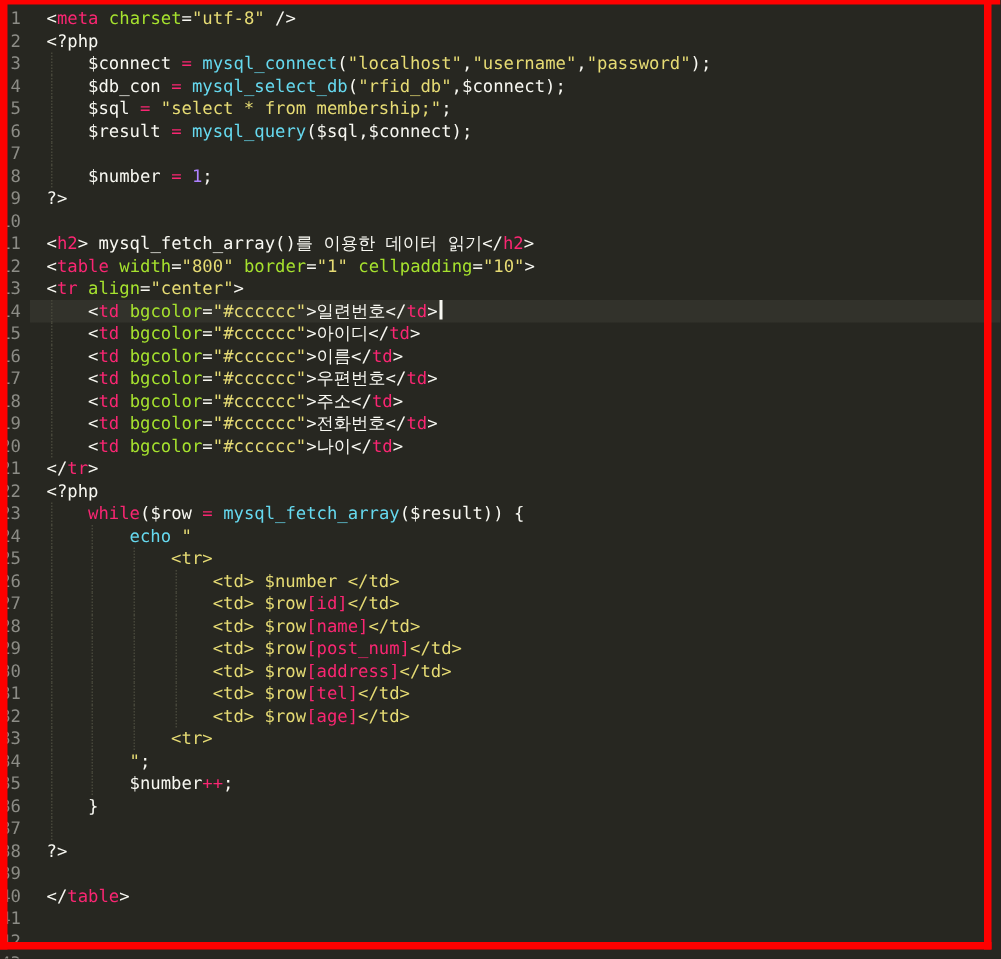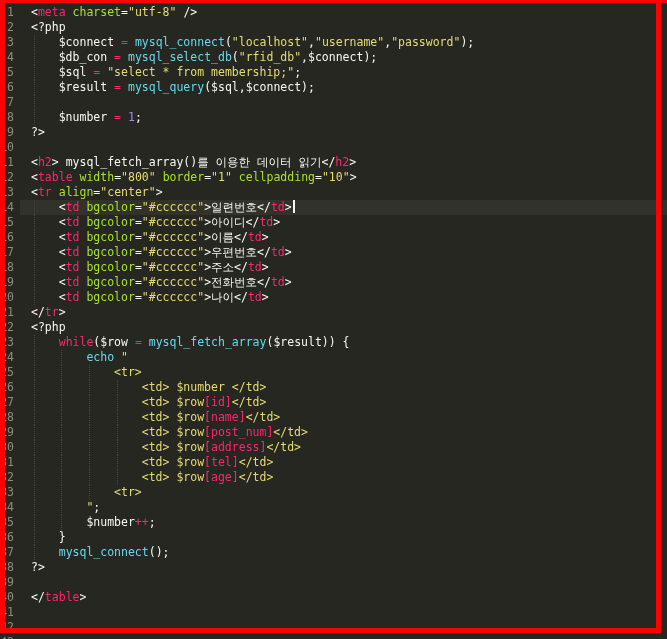--- a/index.html
+++ b/index.html
@@ -101,21 +101,21 @@
       <div class="line"><span class="ln" style="color: rgb(140, 140, 134);">27</span><i class="guide" style="left: 33.5px; border-left-color: rgb(70, 70, 58);"></i><i class="guide" style="left: 61.2px; border-left-color: rgb(70, 70, 58);"></i><i class="guide" style="left: 88.9px; border-left-color: rgb(70, 70, 58);"></i><i class="guide" style="left: 116.6px; border-left-color: rgb(70, 70, 58);"></i><span class="code"><span style="color: rgb(230, 219, 116);">                &lt;td&gt; $row</span><span style="color: rgb(249, 38, 114);">[id]</span><span style="color: rgb(230, 219, 116);">&lt;/td&gt;</span></span></div>
       <div class="line"><span class="ln" style="color: rgb(140, 140, 134);">28</span><i class="guide" style="left: 33.5px; border-left-color: rgb(70, 70, 58);"></i><i class="guide" style="left: 61.2px; border-left-color: rgb(70, 70, 58);"></i><i class="guide" style="left: 88.9px; border-left-color: rgb(70, 70, 58);"></i><i class="guide" style="left: 116.6px; border-left-color: rgb(70, 70, 58);"></i><span class="code"><span style="color: rgb(230, 219, 116);">                &lt;td&gt; $row</span><span style="color: rgb(249, 38, 114);">[name]</span><span style="color: rgb(230, 219, 116);">&lt;/td&gt;</span></span></div>
       <div class="line"><span class="ln" style="color: rgb(140, 140, 134);">29</span><i class="guide" style="left: 33.5px; border-left-color: rgb(70, 70, 58);"></i><i class="guide" style="left: 61.2px; border-left-color: rgb(70, 70, 58);"></i><i class="guide" style="left: 88.9px; border-left-color: rgb(70, 70, 58);"></i><i class="guide" style="left: 116.6px; border-left-color: rgb(70, 70, 58);"></i><span class="code"><span style="color: rgb(230, 219, 116);">                &lt;td&gt; $row</span><span style="color: rgb(249, 38, 114);">[post_num]</span><span style="color: rgb(230, 219, 116);">&lt;/td&gt;</span></span></div>
       <div class="line"><span class="ln" style="color: rgb(140, 140, 134);">30</span><i class="guide" style="left: 33.5px; border-left-color: rgb(70, 70, 58);"></i><i class="guide" style="left: 61.2px; border-left-color: rgb(70, 70, 58);"></i><i class="guide" style="left: 88.9px; border-left-color: rgb(70, 70, 58);"></i><i class="guide" style="left: 116.6px; border-left-color: rgb(70, 70, 58);"></i><span class="code"><span style="color: rgb(230, 219, 116);">                &lt;td&gt; $row</span><span style="color: rgb(249, 38, 114);">[address]</span><span style="color: rgb(230, 219, 116);">&lt;/td&gt;</span></span></div>
       <div class="line"><span class="ln" style="color: rgb(140, 140, 134);">31</span><i class="guide" style="left: 33.5px; border-left-color: rgb(70, 70, 58);"></i><i class="guide" style="left: 61.2px; border-left-color: rgb(70, 70, 58);"></i><i class="guide" style="left: 88.9px; border-left-color: rgb(70, 70, 58);"></i><i class="guide" style="left: 116.6px; border-left-color: rgb(70, 70, 58);"></i><span class="code"><span style="color: rgb(230, 219, 116);">                &lt;td&gt; $row</span><span style="color: rgb(249, 38, 114);">[tel]</span><span style="color: rgb(230, 219, 116);">&lt;/td&gt;</span></span></div>
       <div class="line"><span class="ln" style="color: rgb(140, 140, 134);">32</span><i class="guide" style="left: 33.5px; border-left-color: rgb(70, 70, 58);"></i><i class="guide" style="left: 61.2px; border-left-color: rgb(70, 70, 58);"></i><i class="guide" style="left: 88.9px; border-left-color: rgb(70, 70, 58);"></i><i class="guide" style="left: 116.6px; border-left-color: rgb(70, 70, 58);"></i><span class="code"><span style="color: rgb(230, 219, 116);">                &lt;td&gt; $row</span><span style="color: rgb(249, 38, 114);">[age]</span><span style="color: rgb(230, 219, 116);">&lt;/td&gt;</span></span></div>
       <div class="line"><span class="ln" style="color: rgb(140, 140, 134);">33</span><i class="guide" style="left: 33.5px; border-left-color: rgb(70, 70, 58);"></i><i class="guide" style="left: 61.2px; border-left-color: rgb(70, 70, 58);"></i><i class="guide" style="left: 88.9px; border-left-color: rgb(70, 70, 58);"></i><span class="code"><span style="color: rgb(230, 219, 116);">            &lt;tr&gt;</span></span></div>
       <div class="line"><span class="ln" style="color: rgb(140, 140, 134);">34</span><i class="guide" style="left: 33.5px; border-left-color: rgb(70, 70, 58);"></i><i class="guide" style="left: 61.2px; border-left-color: rgb(70, 70, 58);"></i><span class="code"><span style="color: rgb(230, 219, 116);">        "</span><span style="color: rgb(248, 248, 242);">;</span></span></div>
       <div class="line"><span class="ln" style="color: rgb(140, 140, 134);">35</span><i class="guide" style="left: 33.5px; border-left-color: rgb(70, 70, 58);"></i><i class="guide" style="left: 61.2px; border-left-color: rgb(70, 70, 58);"></i><span class="code"><span style="color: rgb(248, 248, 242);">        $number</span><span style="color: rgb(249, 38, 114);">++</span><span style="color: rgb(248, 248, 242);">;</span></span></div>
       <div class="line"><span class="ln" style="color: rgb(140, 140, 134);">36</span><i class="guide" style="left: 33.5px; border-left-color: rgb(70, 70, 58);"></i><span class="code"><span style="color: rgb(248, 248, 242);">    }</span></span></div>
-      <div class="line"><span class="ln" style="color: rgb(140, 140, 134);">37</span><i class="guide" style="left: 33.5px; border-left-color: rgb(70, 70, 58);"></i><span class="code"><span style="color: rgb(248, 248, 242);">    </span><span style="color: rgb(102, 217, 239);">mysql_connect</span><span style="color: rgb(248, 248, 242);">();</span></span></div>
+      <div class="line"><span class="ln" style="color: rgb(140, 140, 134);">37</span><i class="guide" style="left: 33.5px; border-left-color: rgb(70, 70, 58);"></i></div>
       <div class="line"><span class="ln" style="color: rgb(140, 140, 134);">38</span><span class="code"><span style="color: rgb(248, 248, 242);">?&gt;</span></span></div>
       <div class="line"><span class="ln" style="color: rgb(140, 140, 134);">39</span><span class="code"></span></div>
       <div class="line"><span class="ln" style="color: rgb(140, 140, 134);">40</span><span class="code"><span style="color: rgb(248, 248, 242);">&lt;/</span><span style="color: rgb(249, 38, 114);">table</span><span style="color: rgb(248, 248, 242);">&gt;</span></span></div>
       <div class="line"><span class="ln" style="color: rgb(140, 140, 134);">41</span><span class="code"></span></div>
       <div class="line"><span class="ln" style="color: rgb(140, 140, 134);">42</span><span class="code"></span></div>
       <div class="line"><span class="ln" style="color: rgb(140, 140, 134);">43</span><span class="code"></span></div>
     </div>
   <div class="redbar top" style="background: rgb(254, 0, 0);"></div>
   <div class="redbar left" style="background: rgb(254, 0, 0);"></div>
   <div class="redbar right" style="background: rgb(254, 0, 0);"></div>

